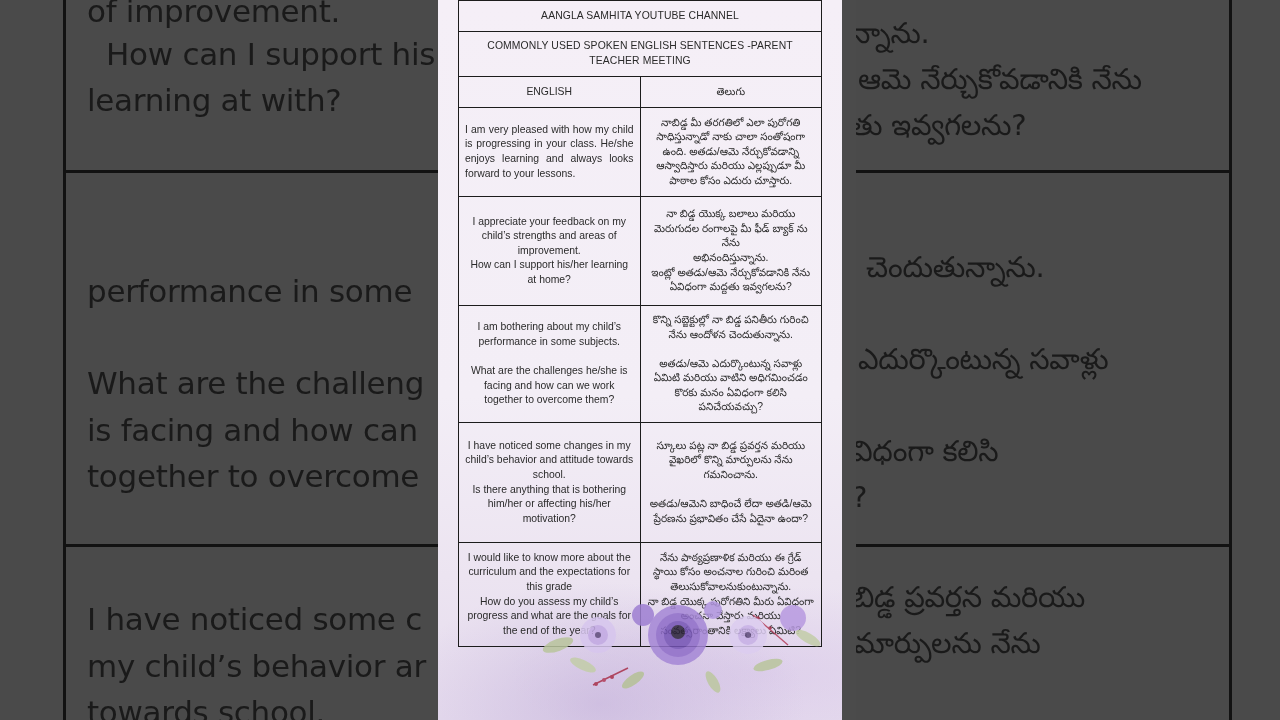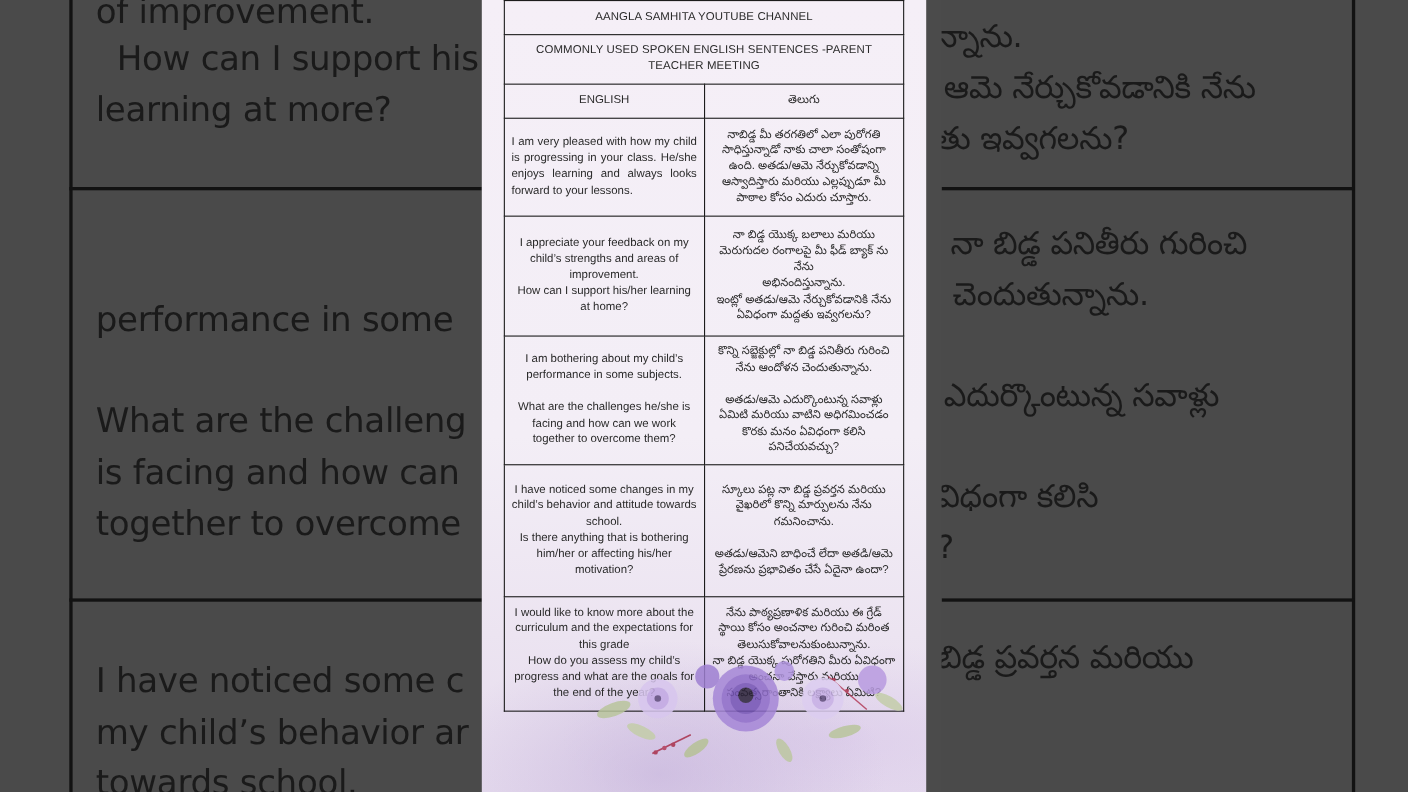--- a/index.html
+++ b/index.html
@@ -57,43 +57,43 @@
 </style>
 </head>
 <body>
 
 <div class="side-bg side-left">
   <div class="bg-vline" style="left:63px;"></div>
   <div class="bg-hline" style="left:63px; width:380px; top:170px;"></div>
   <div class="bg-hline" style="left:63px; width:380px; top:544px;"></div>
   <div class="bg-text" style="left:87px; top:-12px;">of improvement.</div>
   <div class="bg-text" style="left:87px; top:31px;">  How can I support his</div>
-  <div class="bg-text" style="left:87px; top:77px;">learning at more?</div>
+  <div class="bg-text" style="left:87px; top:77px;">learning at with?</div>
   <div class="bg-text" style="left:87px; top:268px;">performance in some</div>
   <div class="bg-text" style="left:87px; top:360px;">What are the challeng</div>
   <div class="bg-text" style="left:87px; top:407px;">is facing and how can</div>
   <div class="bg-text" style="left:87px; top:453px;">together to overcome</div>
   <div class="bg-text" style="left:87px; top:596px;">I have noticed some c</div>
   <div class="bg-text" style="left:87px; top:643px;">my child’s behavior ar</div>
   <div class="bg-text" style="left:87px; top:689px;">towards school.</div>
 </div>
 
 <div class="side-bg side-right">
   <div class="bg-vline" style="left:373px;"></div>
   <div class="bg-hline" style="left:0; width:375px; top:170px;"></div>
   <div class="bg-hline" style="left:0; width:375px; top:544px;"></div>
   <div class="bg-text bg-text-te" style="left:-6px; top:10px;">న్నాను.</div>
   <div class="bg-text bg-text-te" style="left:2px; top:56px;">ఆమె నేర్చుకోవడానికి నేను</div>
   <div class="bg-text bg-text-te" style="left:-6px; top:102px;">తు ఇవ్వగలను?</div>
-  <div class="bg-text bg-text-te" style="left:8px; top:198px;">నా బిడ్డ పనితీరు గురించి</div>
   <div class="bg-text bg-text-te" style="left:10px; top:244px;">చెందుతున్నాను.</div>
   <div class="bg-text bg-text-te" style="left:2px; top:336px;">ఎదుర్కొంటున్న సవాళ్లు</div>
   <div class="bg-text bg-text-te" style="left:-4px; top:428px;">విధంగా కలిసి</div>
   <div class="bg-text bg-text-te" style="left:-4px; top:474px;">?</div>
   <div class="bg-text bg-text-te" style="left:-4px; top:574px;">బిడ్డ ప్రవర్తన మరియు</div>
+  <div class="bg-text bg-text-te" style="left:-2px; top:620px;">మార్పులను నేను</div>
 </div>
 
 <div class="panel">
   <div class="panel-wash"></div>
 
   <table class="sheet">
     <tbody>
         <tr>
       <td class="full" colspan="2">AANGLA SAMHITA YOUTUBE CHANNEL</td>
     </tr>

